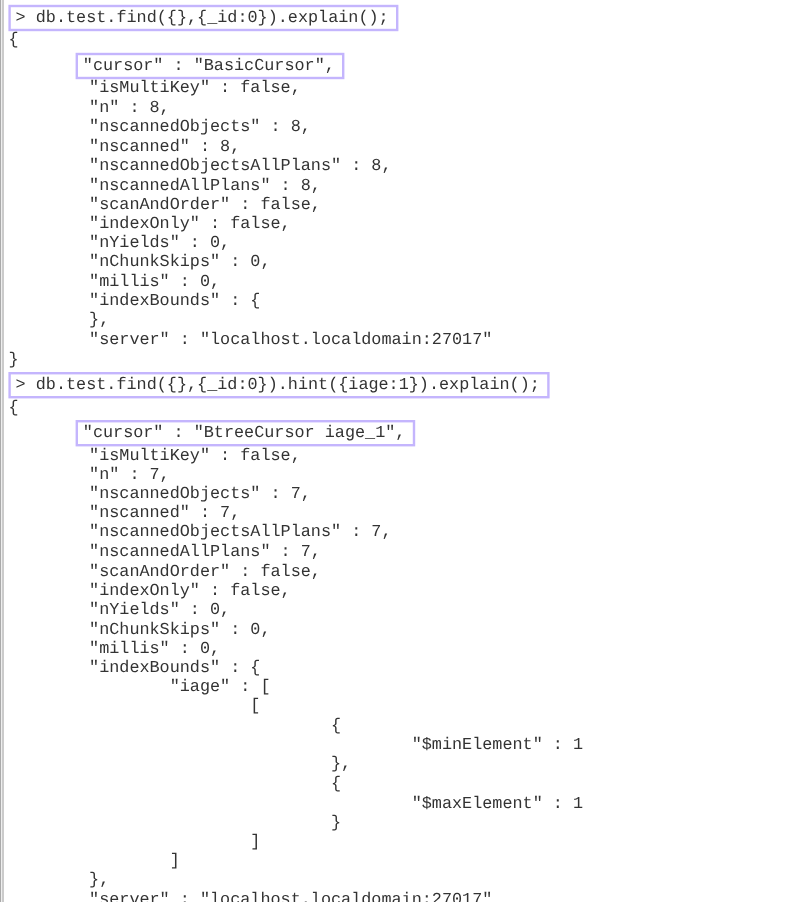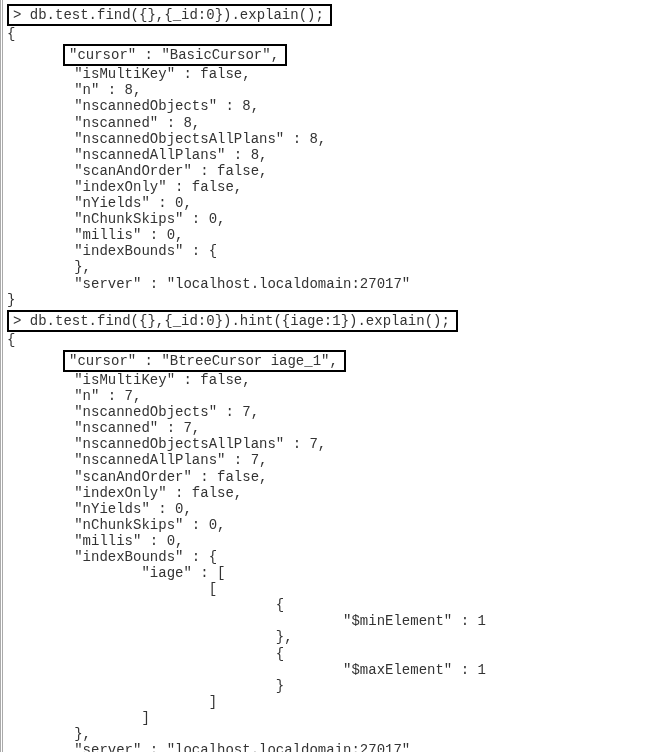--- a/index.html
+++ b/index.html
@@ -16,21 +16,21 @@
   .page {
     padding: 2px 0 10px 0;
     border-left: 3px double #aaaaaa;
     position: relative;
   }
   .line {
     white-space: pre;
     padding-left: 4px;
   }
   .red-box {
-    border: 2px solid #000000;
+    border: 2px solid #c4b5fd;
     display: inline-block;
     padding: 1px 6px 1px 4px;
     margin: 2px 0 0 0;
   }
 </style>
 </head>
 <body>
 
 <div class="page">
 

